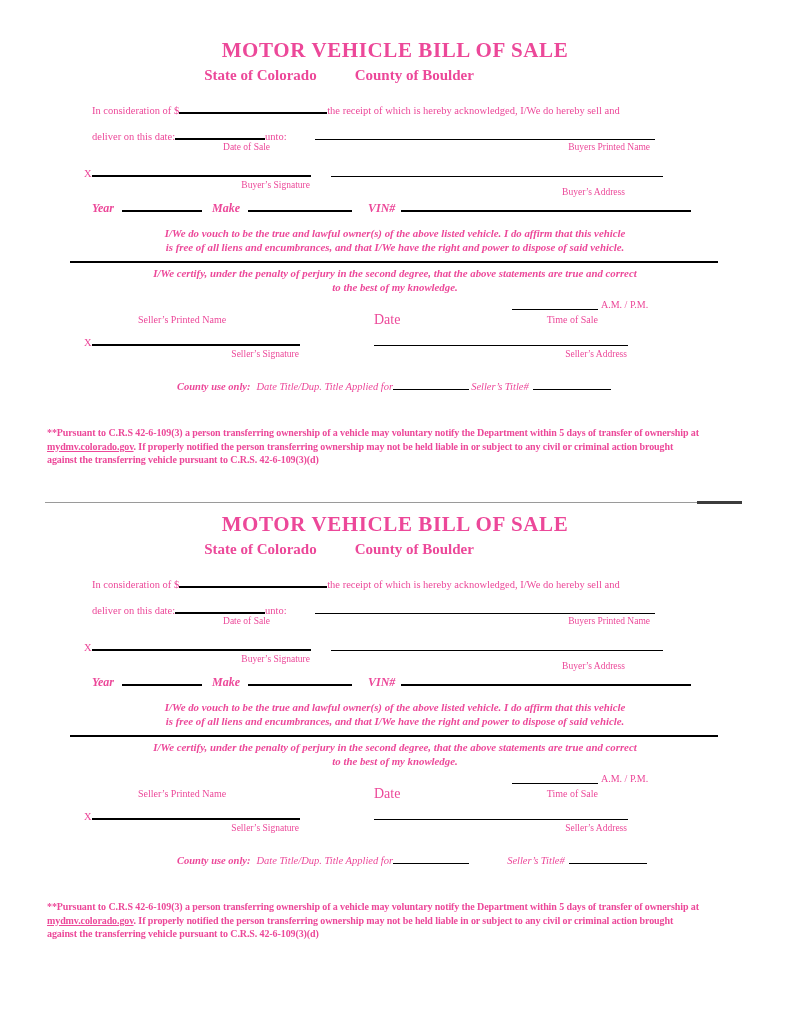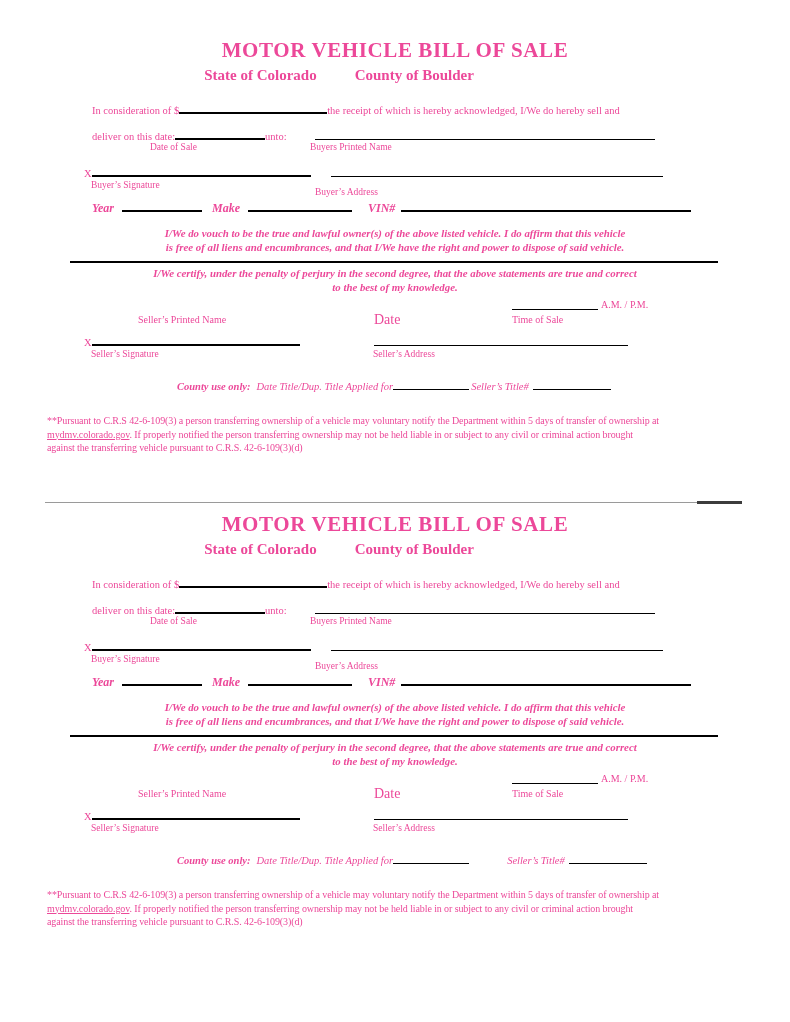--- a/index.html
+++ b/index.html
@@ -4,21 +4,21 @@
 <style>
   html,body{margin:0;padding:0;background:#fff;}
   #page{position:relative;width:790px;height:1022px;background:#ffffff;
         font-family:"Liberation Serif","DejaVu Serif",serif;color:#ec4899;overflow:hidden;}
   .copy{position:absolute;left:0;top:0;width:790px;height:474px;}
   .copy.c2{top:474px;}
 
   .row{position:absolute;white-space:nowrap;font-size:10.5px;line-height:14px;}
   .blank{display:inline-block;border-bottom:1px solid #000;height:11px;vertical-align:baseline;}
   .b2{border-bottom-width:2px;}
-  .lbl{position:absolute;font-size:9.5px;line-height:11px;text-align:left;white-space:nowrap;}
+  .lbl{position:absolute;font-size:9.5px;line-height:11px;text-align:right;white-space:nowrap;}
 
   .title{position:absolute;top:38px;left:0;width:790px;text-align:center;
          font-size:21px;font-weight:bold;letter-spacing:.6px;line-height:24px;}
   .subtitle{position:absolute;top:66px;left:0;width:678px;display:flex;
             justify-content:center;gap:38px;font-size:15px;font-weight:bold;line-height:18px;}
 
   .r-consideration{top:101px;left:92px;}
   .r-deliver{top:127px;left:92px;}
   .lbl-date-of-sale{top:142px;left:150px;width:120px;}
   .lbl-buyers-name{top:142px;left:310px;width:340px;}
@@ -39,22 +39,22 @@
   .lbl-date{top:314px;left:374px;font-size:14px;font-family:Liberation Serif, serif;}
   .lbl-time{top:314px;left:512px;width:86px;font-size:10px;}
   .r-seller-sig{top:333px;left:84px;}
   .lbl-seller-signature{top:349px;left:91px;width:208px;}
   .lbl-seller-address{top:349px;left:373px;width:254px;}
   .r-county{top:378px;left:177px;font-size:10.5px;font-style:italic;}
   .cu-label{font-weight:bold;text-align:right;}
   .cu-text{margin-left:6px;}
   .st-label{margin-left:2px;}
   .c2 .st-label{margin-left:38px;}
-  .footnote{position:absolute;top:414px;left:47px;width:712px;
-            font-size:10px;font-weight:normal;line-height:13.5px;letter-spacing:-0.1px;}
+  .footnote{position:absolute;top:426px;left:47px;width:712px;
+            font-size:10px;font-weight:bold;line-height:13.5px;letter-spacing:-0.1px;}
   .fn-line{white-space:nowrap;}
   .fn-link{text-decoration:underline;}
 
   .cutline-gray{position:absolute;top:502px;left:45px;width:652px;height:1px;background:#9a9a9a;}
   .cutline-dark{position:absolute;top:501px;left:697px;width:45px;height:3px;background:#3c3c3c;}
 </style>
 </head>
 <body>
 
 <div id="page">

